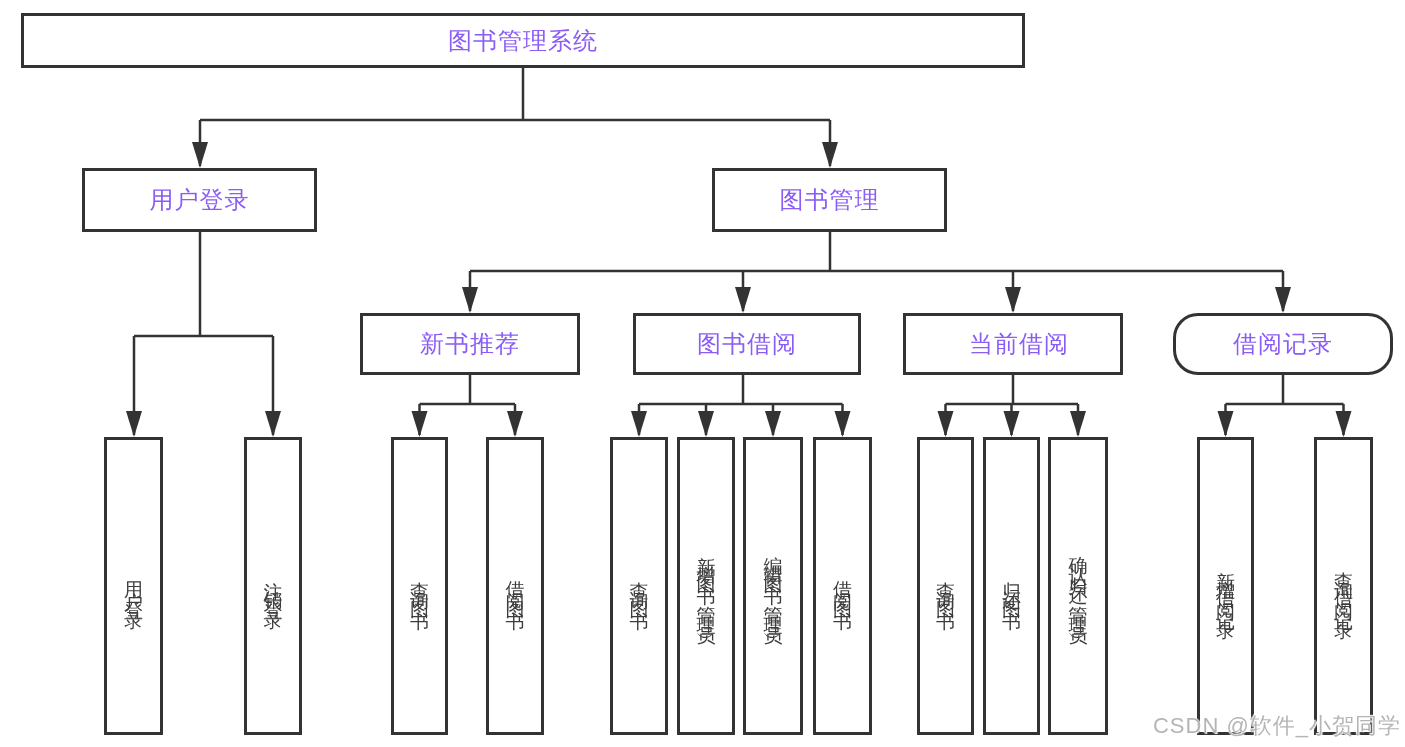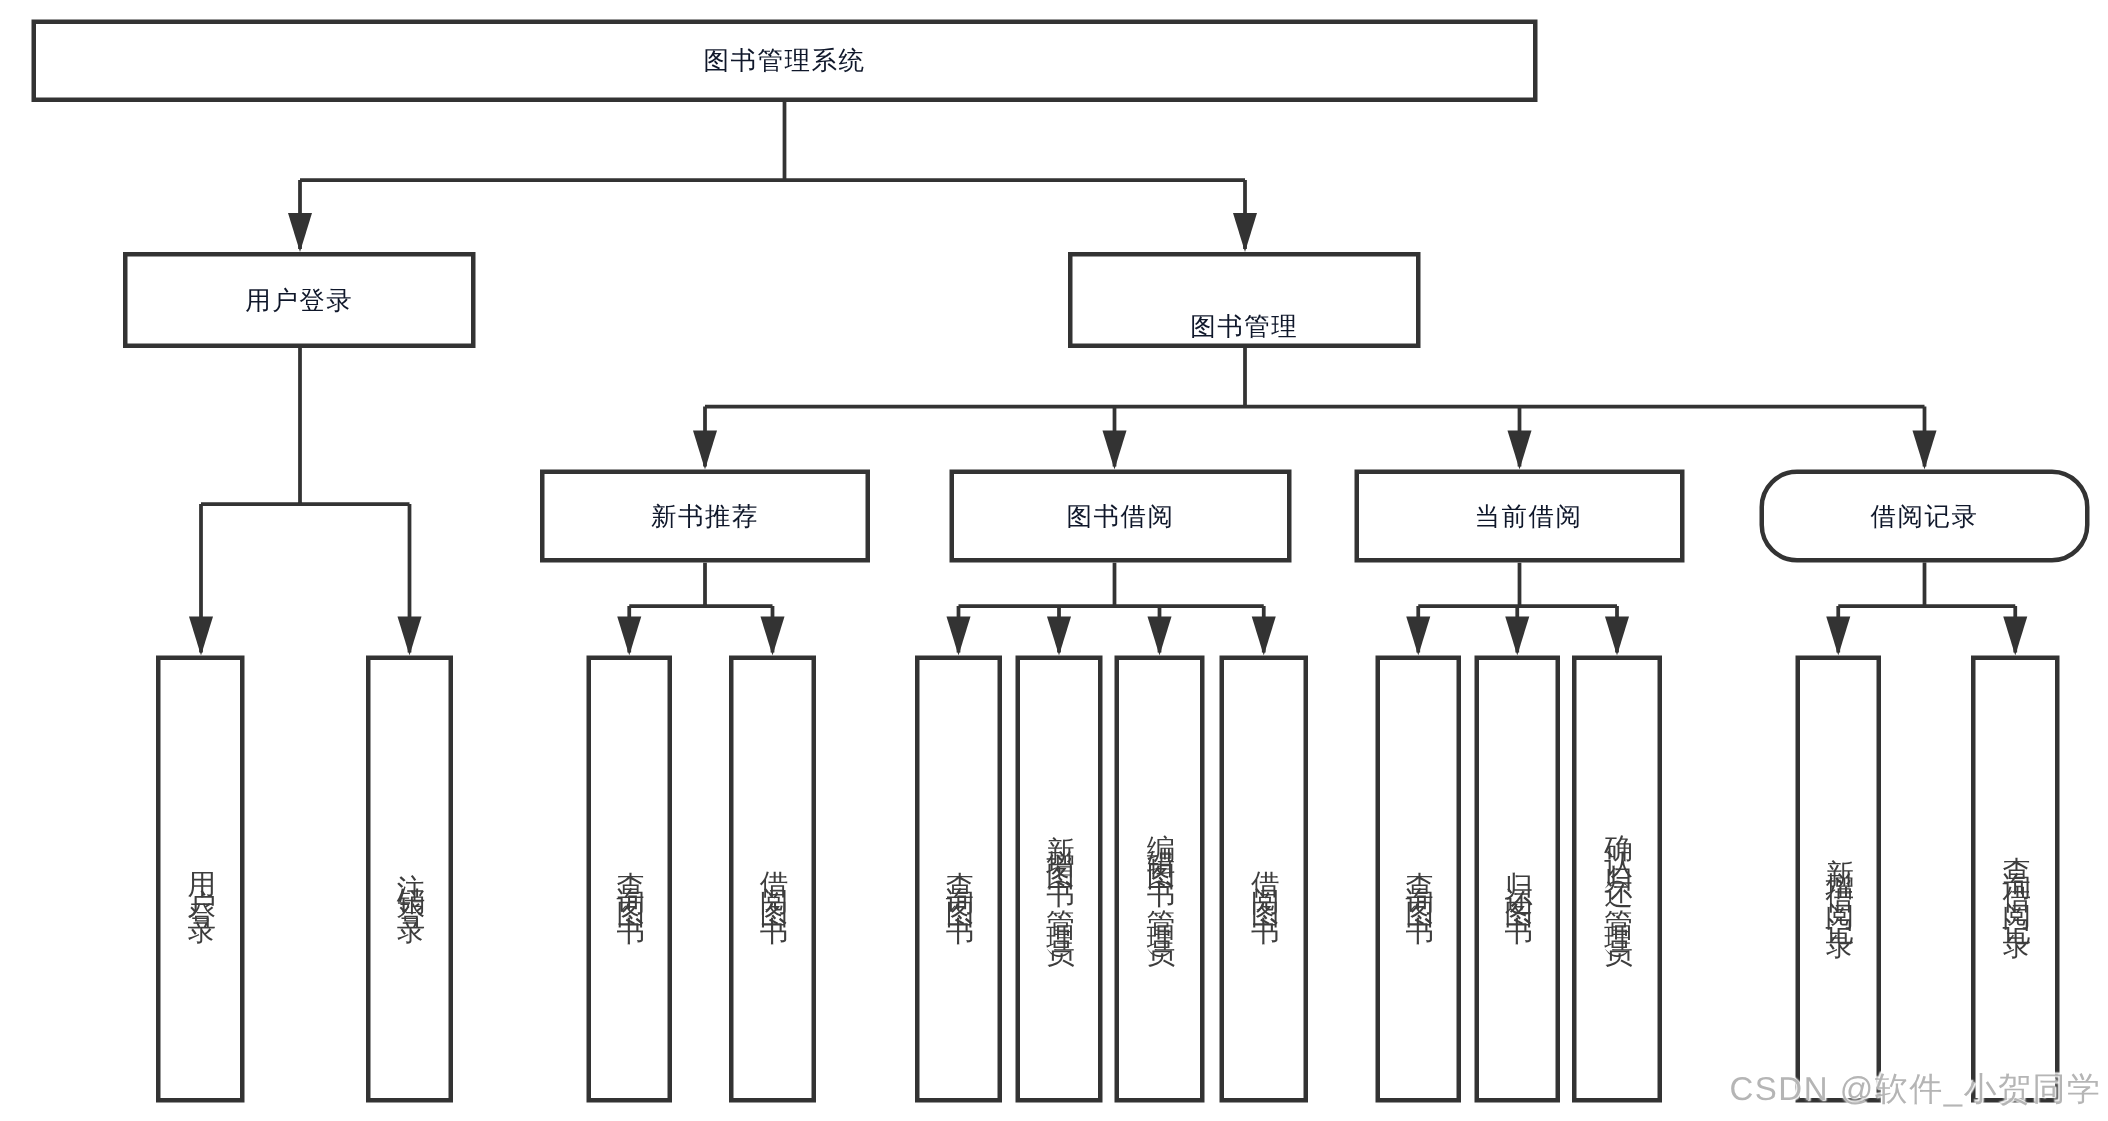--- a/index.html
+++ b/index.html
@@ -19,38 +19,38 @@
     position: absolute;
     border: 3px solid #333333;
     background: #ffffff;
     display: flex;
     align-items: center;
     justify-content: center;
     z-index: 2;
     color: #3d3d3d;
   }
   .node .hlabel {
-    font-size: 17px;
+    font-size: 24px;
     letter-spacing: 1px;
     white-space: nowrap;
-    color: #0f172a;
+    color: #8b5cf6;
   }
   .node.leaf .vlabel {
     writing-mode: vertical-rl;
     text-orientation: mixed;
     font-size: 19px;
     line-height: 1.15;
     letter-spacing: 10px;
     color: #3d3d3d;
   }
 
   
   .n-root   { left: 21px;   top: 13px;  width: 1004px; height: 55px; }
   .n-l1a    { left: 82px;   top: 168px; width: 235px;  height: 64px; }
-  .n-l1b    { left: 712px;  top: 168px; width: 235px;  height: 64px; align-items: flex-end; }
+  .n-l1b    { left: 712px;  top: 168px; width: 235px;  height: 64px; }
   .n-l2a    { left: 360px;  top: 313px; width: 220px;  height: 62px; }
   .n-l2b    { left: 633px;  top: 313px; width: 228px;  height: 62px; }
   .n-l2c    { left: 903px;  top: 313px; width: 220px;  height: 62px; padding-left: 12px; }
   .n-l2d    { left: 1173px; top: 313px; width: 220px;  height: 62px; border-radius: 25px; }
   .leaf     { top: 437px; height: 298px; }
   .n-a1 { left: 104px;  width: 59px; }
   .n-a2 { left: 244px;  width: 58px; }
   .n-b1 { left: 391px;  width: 57px; }
   .n-b2 { left: 486px;  width: 58px; }
   .n-c1 { left: 610px;  width: 58px; }

